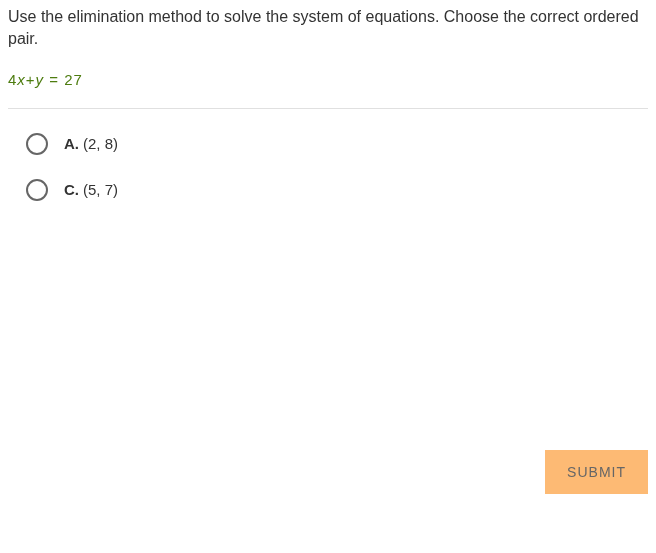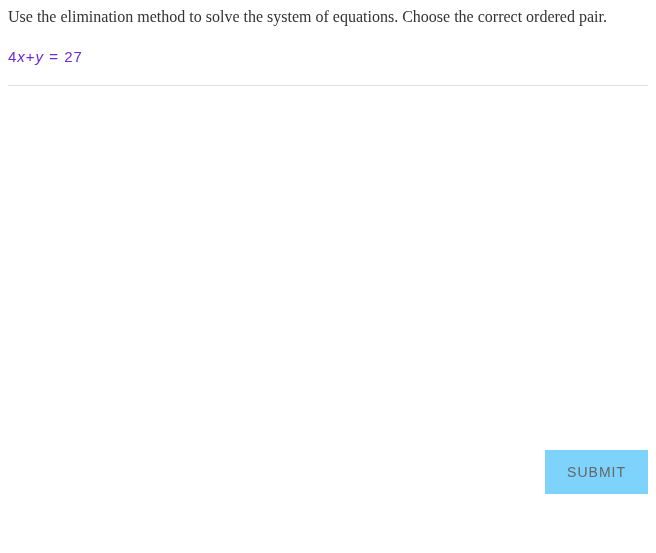--- a/index.html
+++ b/index.html
@@ -14,26 +14,25 @@
       height: 553px;
       padding: 6px 8px;
       color: #333333;
       position: relative;
     }
     .question-text {
       font-size: 16px;
       line-height: 1.4;
       color: #333333;
       margin-bottom: 18px;
-      font-family: Liberation Serif, serif;
     }
     .equations {
       font-size: 15px;
       line-height: 1.4;
-      color: #6d28d9;
+      color: #4d7c0f;
       margin-bottom: 18px;
     }
     .equation {
       display: block;
       letter-spacing: 1px;
     }
     .equation .var {
       font-style: italic;
     }
     .divider {
@@ -63,21 +62,21 @@
       color: #333333;
     }
     .choice-label .letter {
       font-weight: bold;
       margin-right: 4px;
     }
     .submit-button {
       position: absolute;
       right: 8px;
       top: 450px;
-      background: #7dd3fc;
+      background: #fdba74;
       border: none;
       padding: 14px 22px;
       font-size: 14px;
       color: #666666;
       letter-spacing: 1px;
       cursor: pointer;
       font-family: inherit;
     }
   </style>
 </head>
@@ -85,15 +84,27 @@
 
 <div class="question-text">Use the elimination method to solve the system of equations. Choose the correct ordered pair.</div>
 
 <div class="equations">
   <span class="equation">4<span class="var">x</span>+<span class="var">y</span> = 27</span>
 </div>
 
 <hr class="divider">
 
 <div class="choices">
+  <div class="choice">
+    <span class="radio"></span>
+    <span class="choice-label">
+      <span class="letter">A.</span><span>(2, 8)</span>
+    </span>
+  </div>
+  <div class="choice">
+    <span class="radio"></span>
+    <span class="choice-label">
+      <span class="letter">C.</span><span>(5, 7)</span>
+    </span>
+  </div>
 </div>
 
 <button class="submit-button">SUBMIT</button>
 
 </body></html>

